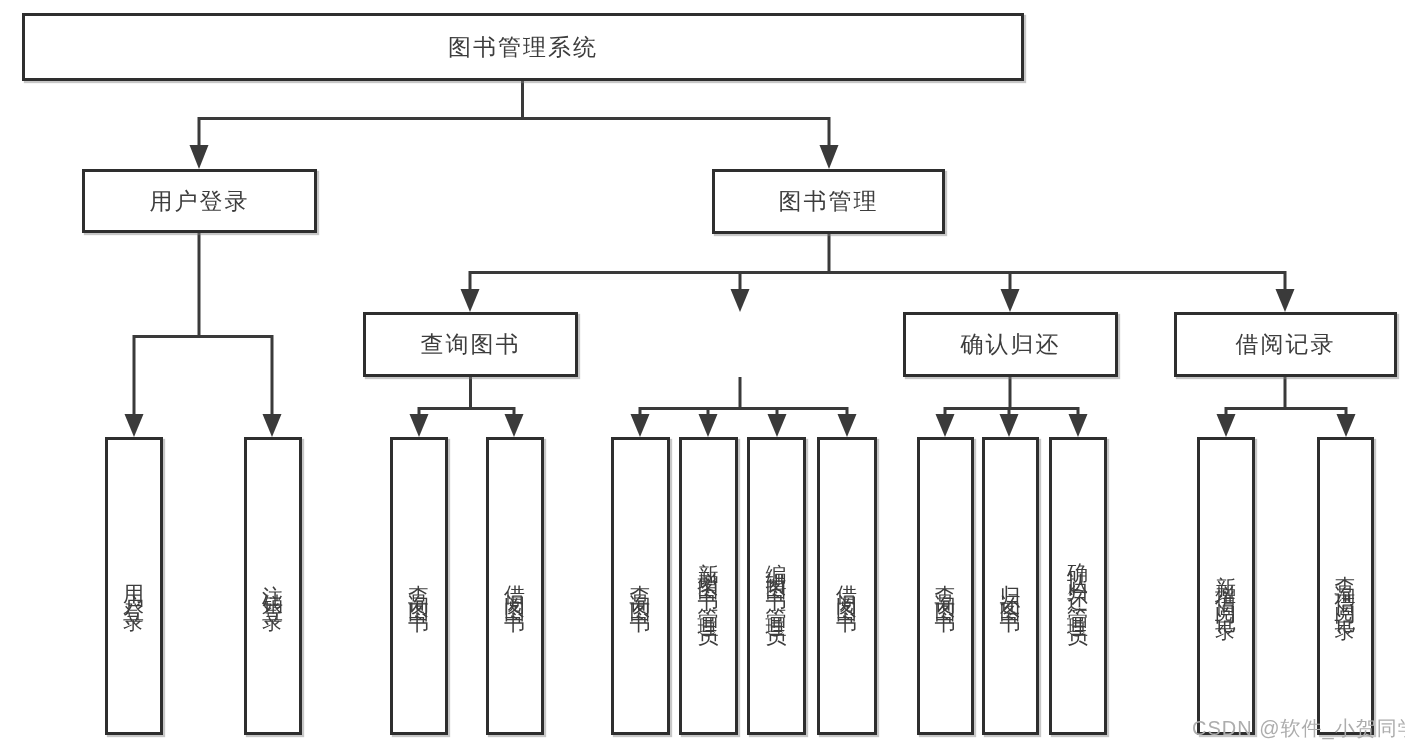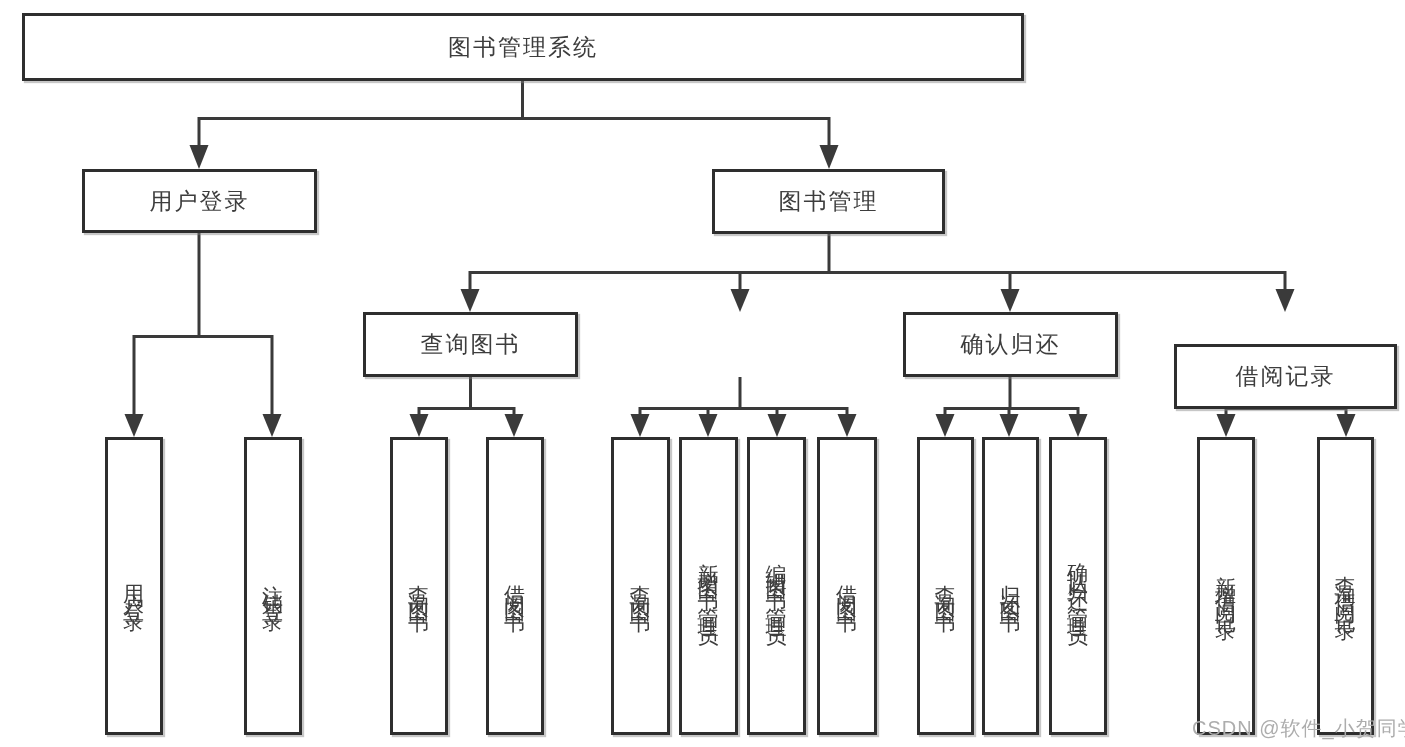--- a/index.html
+++ b/index.html
@@ -106,21 +106,21 @@
     </g>
   </svg>
 
   <div class="node h-node" style="left:22px;top:13px;width:1002px;height:68px;">图书管理系统</div>
 
   <div class="node h-node" style="left:82px;top:169px;width:235px;height:64px;">用户登录</div>
   <div class="node h-node" style="left:712px;top:169px;width:233px;height:65px;">图书管理</div>
 
   <div class="node h-node" style="left:363px;top:312px;width:215px;height:65px;">查询图书</div>
   <div class="node h-node" style="left:903px;top:312px;width:215px;height:65px;">确认归还</div>
-  <div class="node h-node" style="left:1174px;top:312px;width:223px;height:65px;margin-top:32px;">借阅记录</div>
+  <div class="node h-node" style="left:1174px;top:312px;width:223px;height:65px;">借阅记录</div>
 
   <div class="node leaf" style="left:105px;top:437px;width:58px;height:298px;">
     <span>用户登录</span>
   </div>
   <div class="node leaf" style="left:244px;top:437px;width:58px;height:298px;">
     <span>注销登录</span>
   </div>
 
   <div class="node leaf" style="left:390px;top:437px;width:58px;height:298px;">
     <span>查询图书</span>

